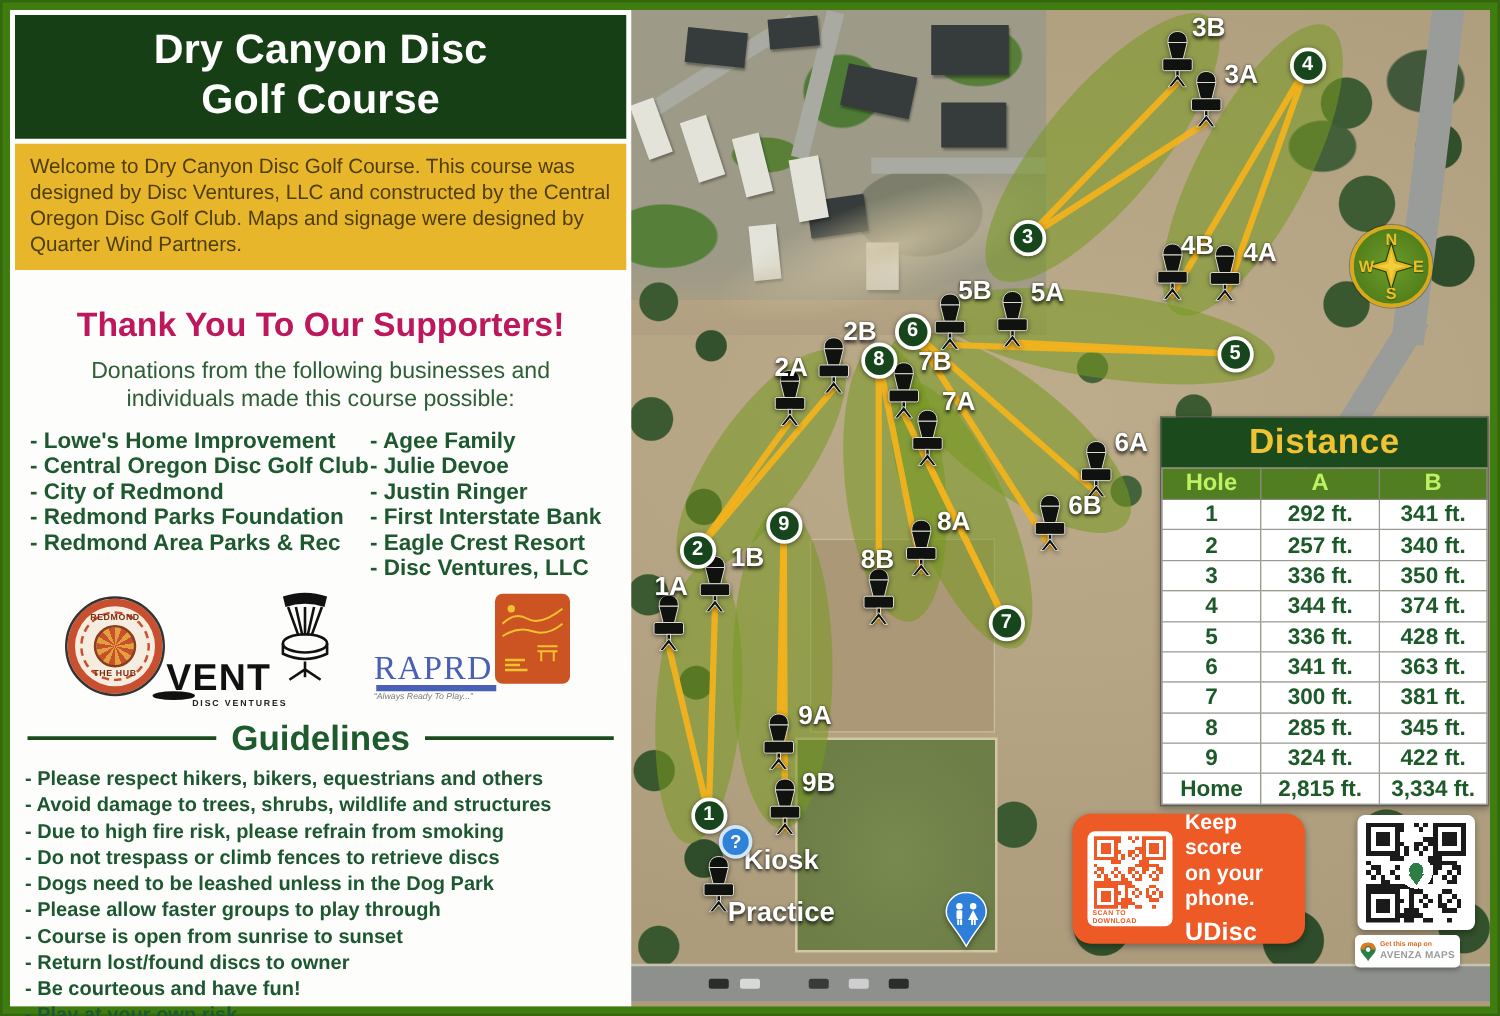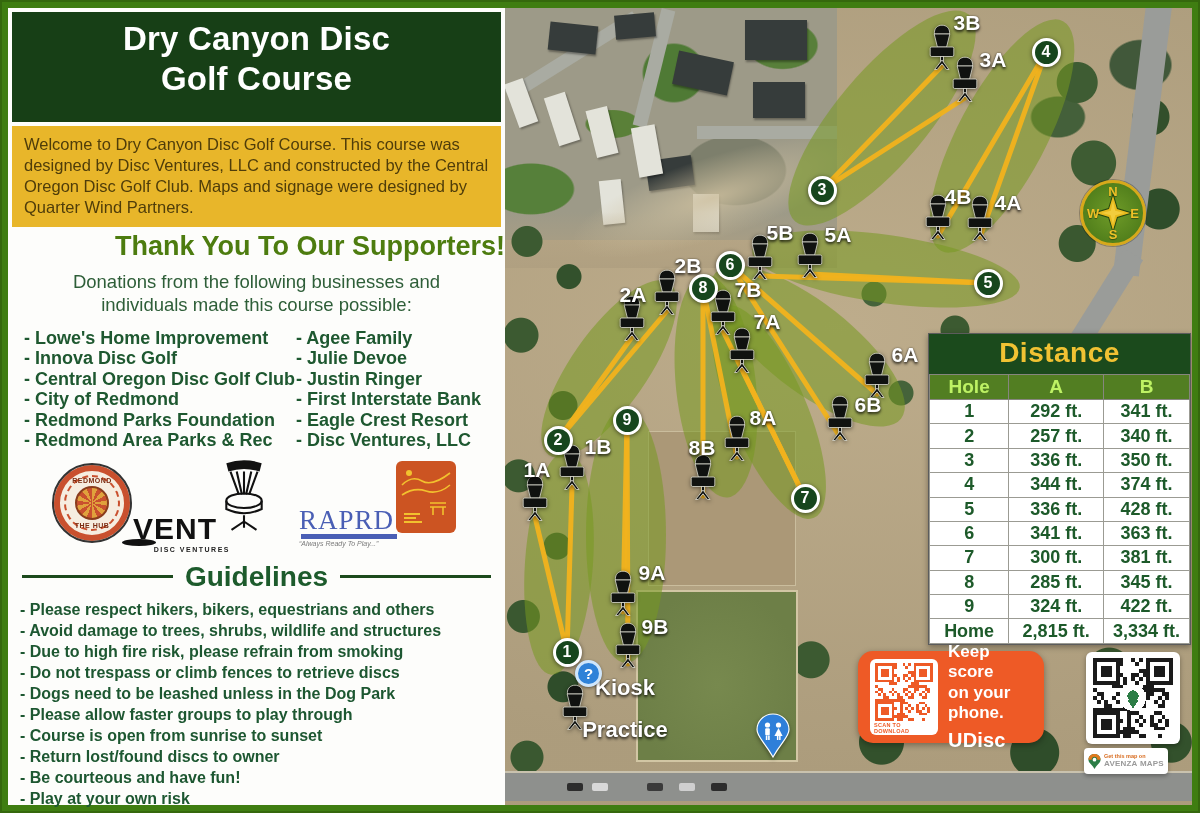--- a/index.html
+++ b/index.html
@@ -104,21 +104,21 @@
           box-shadow:0 2px 6px rgba(0,0,0,.35); }
   .dist-title { background:#1b4a1c; color:#f1c233; font-weight:700; font-size:28px;
           text-align:center; padding:3px 0 5px; letter-spacing:.5px; }
   .dist table { width:100%; border-collapse:collapse; }
   .dist th { background:#527e22; color:#bef264; font-size:19px; font-weight:700; padding:1px 4px; border:1px solid #86867e; }
   .dist td { background:#fff; color:#1d5a2a; font-size:18px; font-weight:700; text-align:center;
           padding:1.2px 0; border:1px solid #9b9b93; }
   .dist col.c1{ width:80px; } .dist col.c2{ width:96px; } .dist col.c3{ width:87px; }
 
   
-  .udisc { position:absolute; left:850px; top:643px; width:186px; height:92px; border-radius:15px;
+  .udisc { position:absolute; left:850px; top:643px; width:186px; height:104px; border-radius:15px;
         background:#ee5a26; box-shadow:0 2px 6px rgba(0,0,0,.35); display:flex; align-items:center;
         padding:0 10px 0 12px; gap:10px; }
   .udisc-qr { width:72px; height:76px; background:#fff; border-radius:6px; padding:4px 4px 1px;
         display:flex; flex-direction:column; align-items:center; }
   .udisc-qr > div:first-child { width:60px; height:58px; }
   .udisc-qr .cap { font-size:5.5px; font-weight:700; color:#ee5a26; letter-spacing:.3px; margin-top:1px; }
   .udisc-txt { color:#fff; }
   .udisc-txt .l { font-size:17px; font-weight:800; line-height:1.18; }
   .udisc-brand { margin-top:6px; font-size:20px; font-weight:800; letter-spacing:.2px; }
   .avenza-qr { position:absolute; left:1078px; top:644px; width:94px; height:92px; background:#fff;
@@ -129,25 +129,25 @@
         padding:2px 4px; gap:3px; }
   .avz-pin { width:13px; height:15px; flex:none; }
   .avz-txt { line-height:1.05; }
   .avz-txt .t1 { font-size:5.5px; color:#d86b1e; font-weight:700; }
   .avz-txt .t2 { font-size:8px; font-weight:800; color:#3f3f3f; letter-spacing:.2px; }
   .avz-txt .t2 span { color:#9a9a9a; font-weight:600; }
 
   
   .panel { position:absolute; left:8px; top:8px; width:497px; height:797px; background:#fdfdfb; }
   .title-box { margin:4px; background:#173f16; color:#fff; text-align:center;
-        padding:7px 0 22px; }
+        padding:7px 0 11px; }
   .title-box div { font-size:33px; font-weight:700; line-height:1.22; letter-spacing:.2px; }
   .welcome { margin:0 4px; background:#e8b62a; color:#4f3d0a; padding:8px 12px 9px;
         font-size:16.5px; line-height:21px; font-weight:500; }
-  .sup-head { margin-top:4px; text-align:right; color:#4d7c0f; font-size:27px; font-weight:800; }
+  .sup-head { margin-top:29px; text-align:center; color:#be185d; font-size:27px; font-weight:800; }
   .sup-sub { margin:8px auto 4px; width:430px; text-align:center; color:#2e5e38; font-size:18.5px; line-height:23px; }
   .cols { display:flex; margin-top:12px; padding:0 16px; }
   .cols ul { list-style:none; }
   .cols .c1 { width:272px; flex:none; }
   .cols li { color:#1e5830; font-weight:700; font-size:18px; line-height:20.5px; white-space:nowrap; }
   .logos { position:relative; height:100px; margin-top:8px; }
   .logo { position:absolute; }
   .redmond-seal { left:44px; top:4px; width:80px; height:80px; border-radius:50%;
         border:2px solid #333; background:#f6ede0; display:flex; flex-direction:column;
         align-items:center; justify-content:center; box-shadow:inset 0 0 0 6px #c9502e; }
@@ -820,21 +820,20 @@
     <div class="title-box">
       <div>Dry Canyon Disc</div>
       <div>Golf Course</div>
     </div>
     <div class="welcome">Welcome to Dry Canyon Disc Golf Course. This course was designed by Disc Ventures, LLC and constructed by the Central Oregon Disc Golf Club. Maps and signage were designed by Quarter Wind Partners.</div>
     <div class="sup-head">Thank You To Our Supporters!</div>
     <div class="sup-sub">Donations from the following businesses and individuals made this course possible:</div>
     <div class="cols">
       <ul class="c1" id="sup1">
           <li>- Lowe's Home Improvement</li>
-          <li>- Innova Disc Golf</li>
           <li>- Central Oregon Disc Golf Club</li>
           <li>- City of Redmond</li>
           <li>- Redmond Parks Foundation</li>
           <li>- Redmond Area Parks &amp; Rec</li>
         </ul>
       <ul class="c2" id="sup2">
           <li>- Agee Family</li>
           <li>- Julie Devoe</li>
           <li>- Justin Ringer</li>
           <li>- First Interstate Bank</li>

